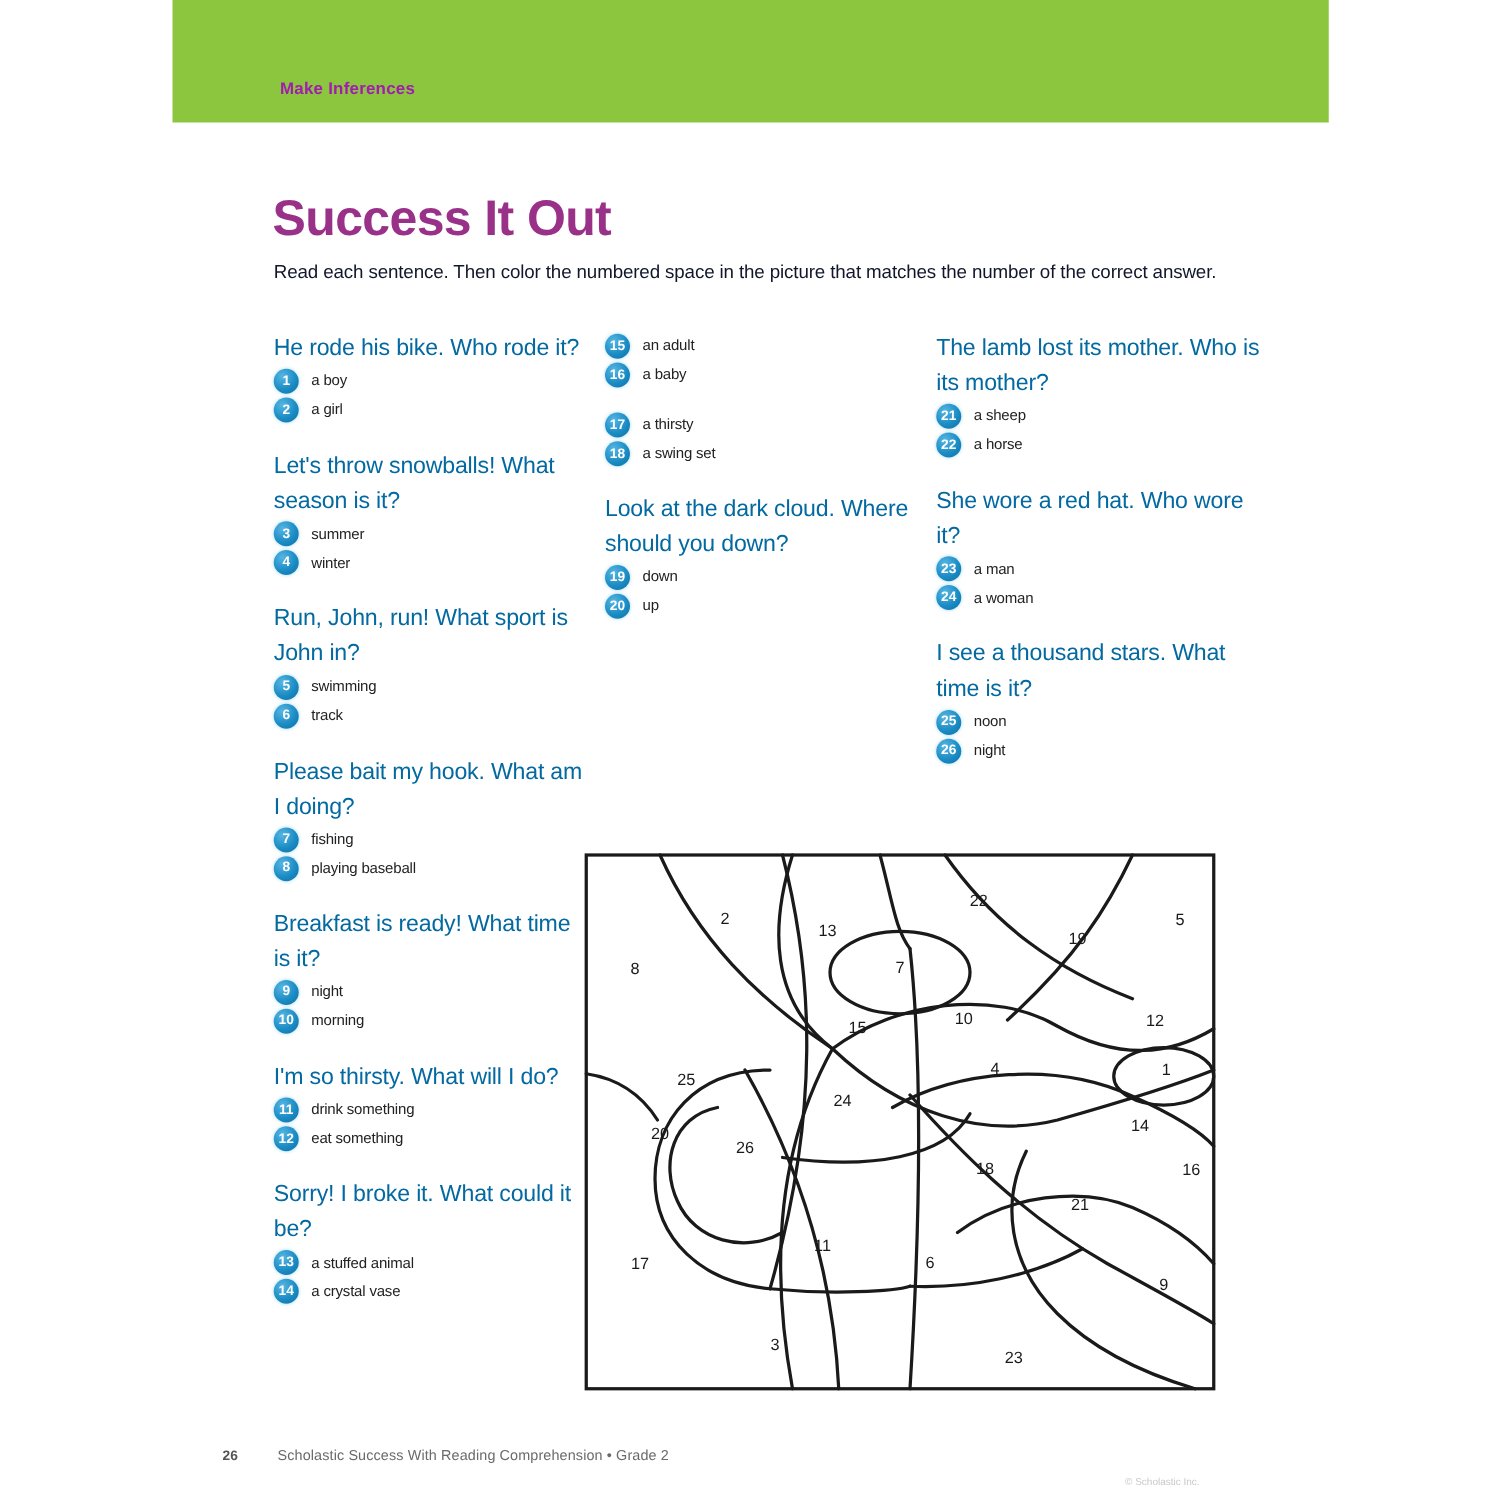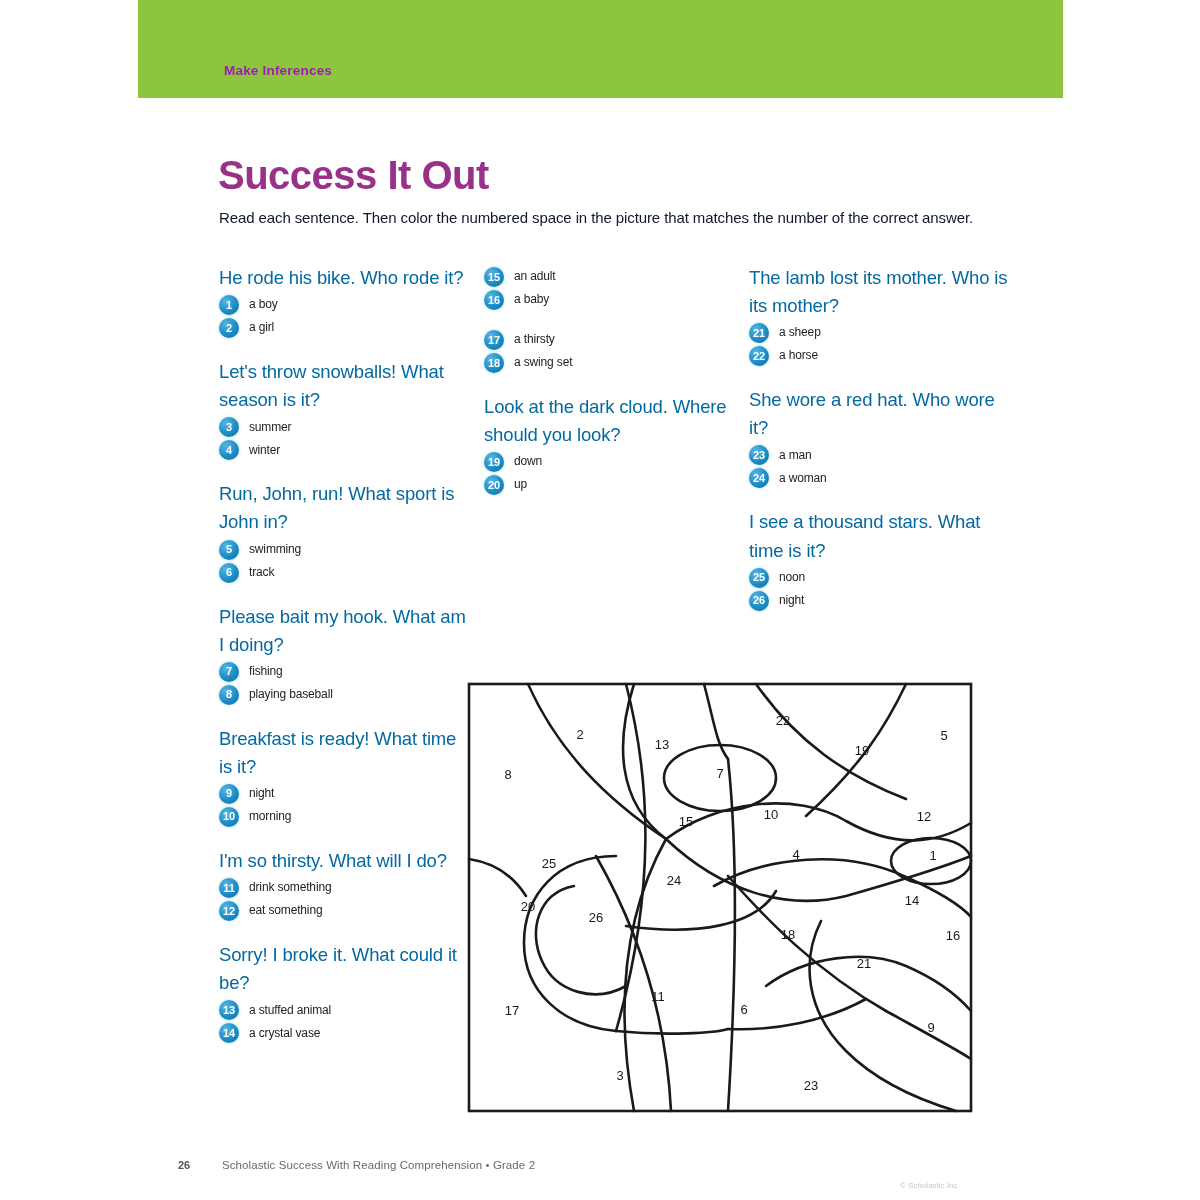--- a/index.html
+++ b/index.html
@@ -246,21 +246,21 @@
       <div class="choice">
         <span class="bullet">17</span>
         <span class="choice-label">a thirsty</span>
       </div>
       <div class="choice">
         <span class="bullet">18</span>
         <span class="choice-label">a swing set</span>
       </div>
     </div>
     <div class="qblock">
-      <div class="qprompt">Look at the dark cloud. Where should you look?</div>
+      <div class="qprompt">Look at the dark cloud. Where should you down?</div>
       <div class="choice">
         <span class="bullet">19</span>
         <span class="choice-label">down</span>
       </div>
       <div class="choice">
         <span class="bullet">20</span>
         <span class="choice-label">up</span>
       </div>
     </div>
   </div>

